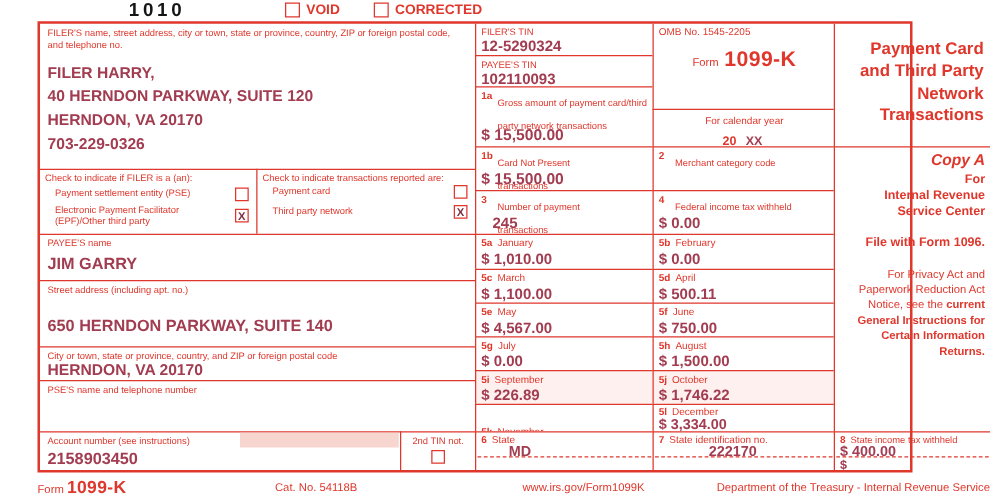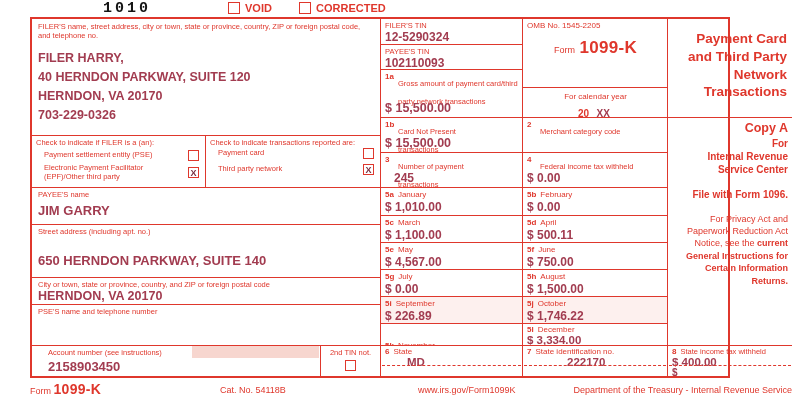--- a/index.html
+++ b/index.html
@@ -6,21 +6,21 @@
     --red:#df372c;
     --maroon:#a23c50;
     --xcol:#7a3040;
     --pink:#f7d6cf;
     --tint:#fdf0ee;
   }
   *{margin:0;padding:0;box-sizing:border-box;}
   html,body{width:800px;height:400px;background:#fff;overflow:hidden;
     font-family:"Liberation Sans","DejaVu Sans",sans-serif;}
   .page{position:relative;width:800px;height:400px;background:#fff;}
-  .ocr-code{position:absolute;left:103px;top:0px;font-family:Liberation Mono, monospace;
+  .ocr-code{position:absolute;left:103px;top:0px;font-family:Liberation Sans, sans-serif;
     font-weight:bold;font-size:15px;letter-spacing:3px;color:#151515;}
   .topchk{position:absolute;top:2px;display:flex;align-items:flex-end;gap:5px;color:var(--red);
     font-weight:bold;font-size:11px;}
   .sq{width:12px;height:12px;border:1.5px solid var(--red);background:#fff;display:inline-flex;
     align-items:center;justify-content:center;color:var(--xcol);font-size:9px;font-weight:bold;}
   .form{position:absolute;left:30px;top:17px;width:700px;height:361px;border:2px solid var(--red);}
   .cell{position:absolute;border-left:1px solid var(--red);border-top:1px solid var(--red);
     padding:2px 3px 1px 4px;overflow:hidden;}
   .no-bl{border-left:none;}
   .no-bt{border-top:none;}
@@ -39,21 +39,21 @@
   .babs{position:absolute;left:4px;bottom:2px;}
   .mrow{display:flex;align-items:baseline;gap:4px;}
   .mname{color:var(--red);font-size:8px;}
   .mval{margin-top:1px;font-size:12px;color:var(--maroon);font-weight:bold;}
   .tintbg{background:var(--tint);}
   .dash{position:absolute;left:1px;right:1px;top:19px;border-top:1.5px dashed var(--red);}
   .statestack .sval{font-size:11.5px;line-height:11px;margin-top:1px;color:var(--maroon);font-weight:bold;}
   .title-box{color:var(--red);font-weight:bold;font-size:13.5px;line-height:1.32;text-align:right;
     padding:11px 5px 0 2px;}
   .copya{color:var(--red);text-align:right;padding:3px 4px 0 2px;}
-  .copya .ca-t{font-size:12.5px;font-weight:bold;line-height:1.25;}
+  .copya .ca-t{font-size:12.5px;font-weight:bold;line-height:1.25;font-style:italic;}
   .copya .ca-l{display:block;font-size:10px;font-weight:bold;line-height:1.3;}
   .copya .ca-file{margin-top:13px;font-size:10px;font-weight:bold;}
   .copya .ca-priv{margin-top:13px;font-size:9px;line-height:1.38;}
   .copya .b{font-weight:bold;}
   .footer{position:absolute;color:var(--red);font-size:9px;top:385px;}
   .formid{top:381px;left:30px;}
   .formid .fnum{font-size:14px;font-weight:bold;letter-spacing:.3px;}
   .shade{position:absolute;left:160px;top:0;width:127px;height:12px;background:var(--pink);}
   .underl{border-bottom:1.5px solid var(--red);padding:0 3px;}
   .calbox{text-align:center;padding-top:4px;}
@@ -126,21 +126,21 @@
     <div class="cell no-bl" style="left:0;top:258px;width:348px;height:27px;padding-left:6px;">
       <div class="lbl">City or town, state or province, country, and ZIP or foreign postal code</div>
       <div class="bigval" style="font-size:12.5px;">HERNDON, VA 20170</div>
     </div>
 
     <div class="cell no-bl" style="left:0;top:285px;width:348px;height:41px;padding-left:6px;">
       <div class="lbl">PSE'S name and telephone number</div>
       <div class="bigval"></div>
     </div>
 
-    <div class="cell no-bl" style="left:0;top:326px;width:288px;height:31px;padding-left:16px;">
+    <div class="cell no-bl" style="left:0;top:326px;width:288px;height:31px;padding-left:6px;">
       <div class="shade"></div>
       <div class="lbl">Account number (see instructions)</div>
       <div class="bigval" style="margin-top:2px;">2158903450</div>
     </div>
 
     <div class="cell" style="left:288px;top:326px;width:60px;height:31px;text-align:center;padding:2px;">
       <div class="lbl">2nd TIN not.</div>
       <span class="cb" style="margin-top:3px;"></span>
     </div>
 

